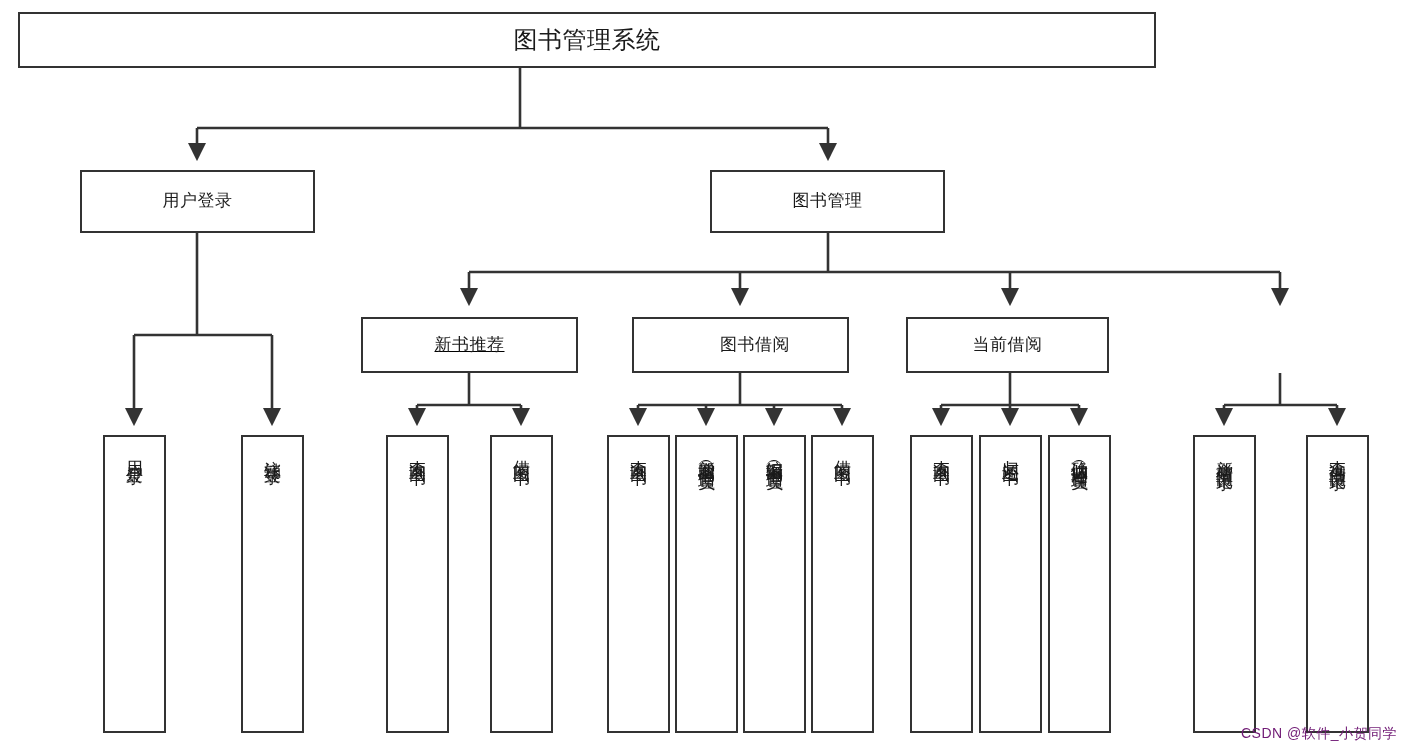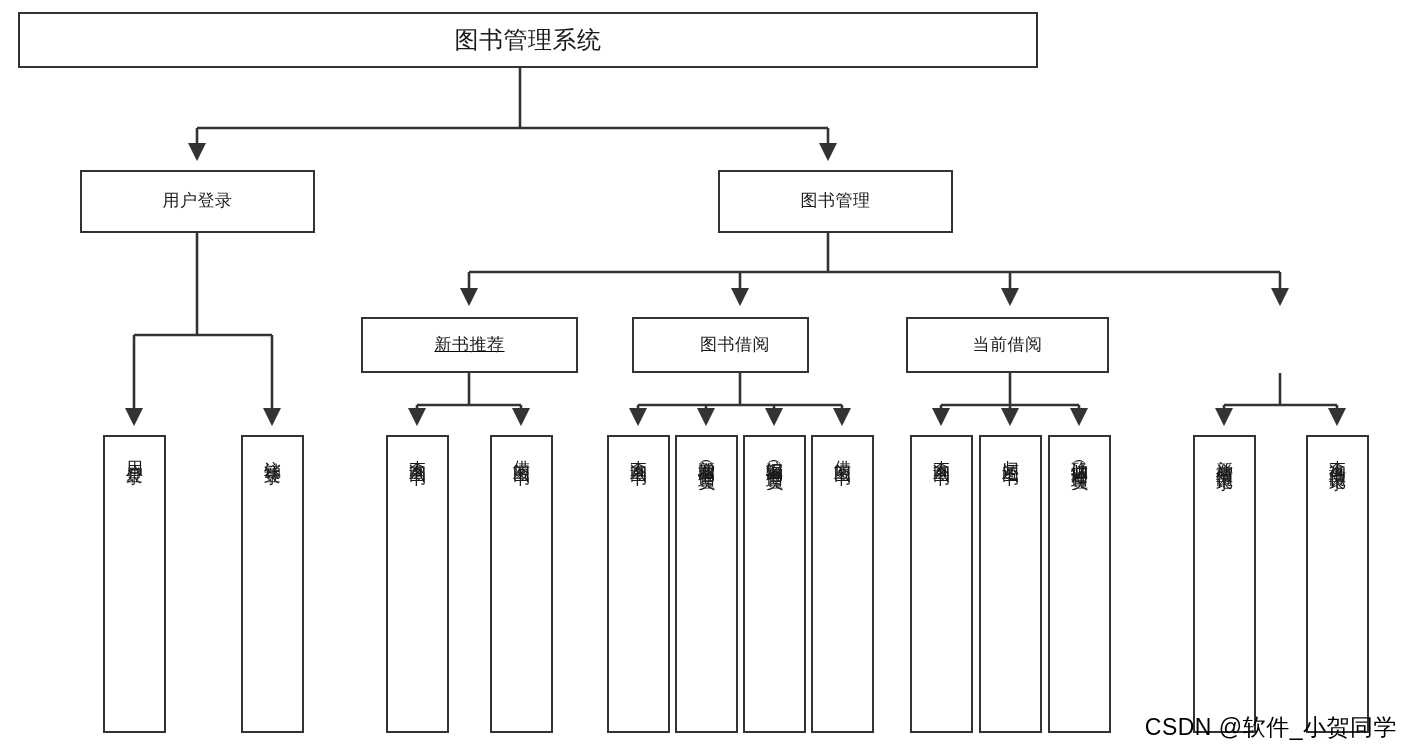--- a/index.html
+++ b/index.html
@@ -54,22 +54,22 @@
   .node-box.vertical {
     align-items: flex-start;
     justify-content: center;
     padding-top: 10px;
   }
   .node-box.vertical.tall .node-label { letter-spacing: 2px; }
   #watermark {
     position: absolute;
     right: 8px;
     bottom: 4px;
-    color: #000000;
-    font-size: 23px;
+    color: #701a75;
+    font-size: 14px;
     letter-spacing: 0.5px;
     white-space: nowrap;
     pointer-events: none;
   }
 </style>
 </head>
 <body>
 
 <div id="diagram-root">
 
@@ -116,35 +116,35 @@
       <path d="M 1010 405 L 1010 417" marker-end="url(#arrow)"></path>
       <path d="M 1079 405 L 1079 417" marker-end="url(#arrow)"></path>
 
       <path d="M 1280 373 L 1280 405"></path>
       <path d="M 1224 405 L 1337 405"></path>
       <path d="M 1224 405 L 1224 417" marker-end="url(#arrow)"></path>
       <path d="M 1337 405 L 1337 417" marker-end="url(#arrow)"></path>
     </g>
   </svg>
 
-  <div class="node-box root" style="left:18px; top:12px; width:1020px; height:56px;">
+  <div class="node-box root" style="left:18px; top:12px; width:1138px; height:56px;">
     <span class="node-label">图书管理系统</span>
   </div>
 
   <div class="node-box" style="left:80px; top:170px; width:235px; height:63px;">
     <span class="node-label">用户登录</span>
   </div>
-  <div class="node-box" style="left:710px; top:170px; width:235px; height:63px;margin-left:8px;">
+  <div class="node-box" style="left:710px; top:170px; width:235px; height:63px;">
     <span class="node-label">图书管理</span>
   </div>
 
   <div class="node-box" style="left:361px; top:317px; width:217px; height:56px;text-decoration:underline;">
     <span class="node-label">新书推荐</span>
   </div>
-  <div class="node-box" style="left:632px; top:317px; width:177px; height:56px;padding-left:29px;">
+  <div class="node-box" style="left:632px; top:317px; width:217px; height:56px;padding-left:29px;">
     <span class="node-label">图书借阅</span>
   </div>
   <div class="node-box" style="left:906px; top:317px; width:203px; height:56px;">
     <span class="node-label">当前借阅</span>
   </div>
 
   <div class="node-box vertical" style="left:103px; top:435px; width:63px; height:298px;">
     <span class="node-label">用户登录</span>
   </div>
   <div class="node-box vertical" style="left:241px; top:435px; width:63px; height:298px;">

